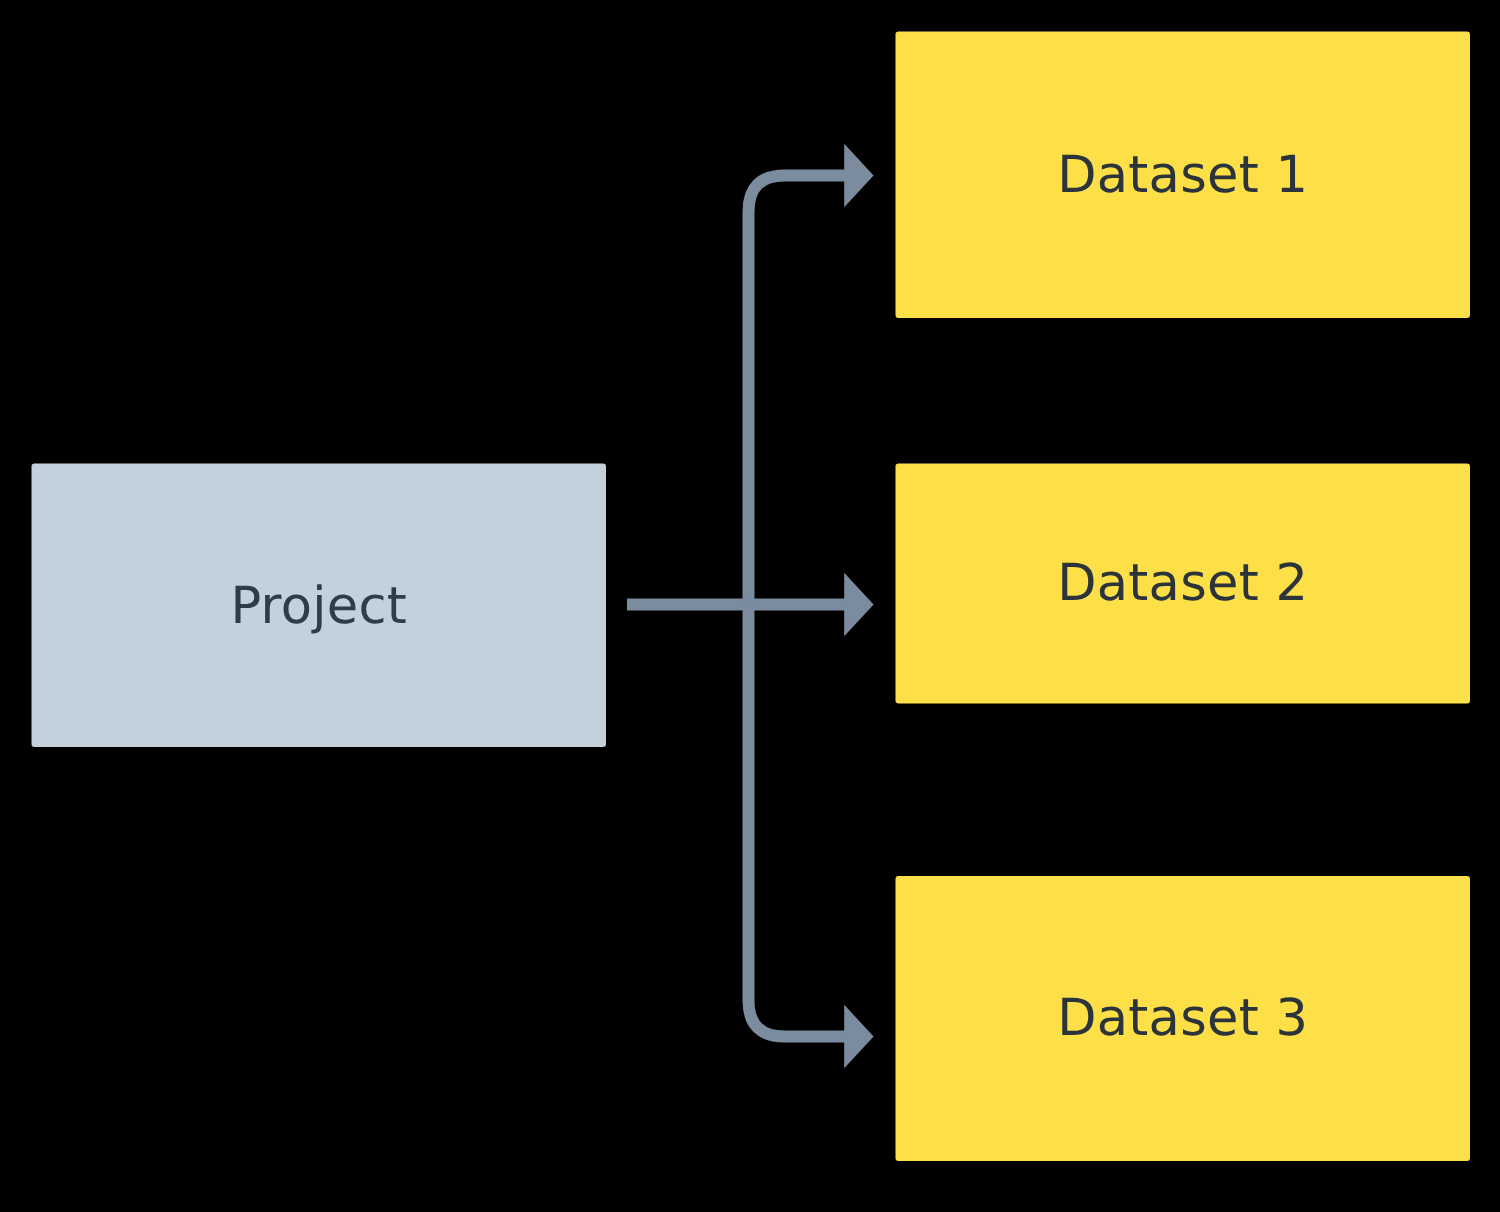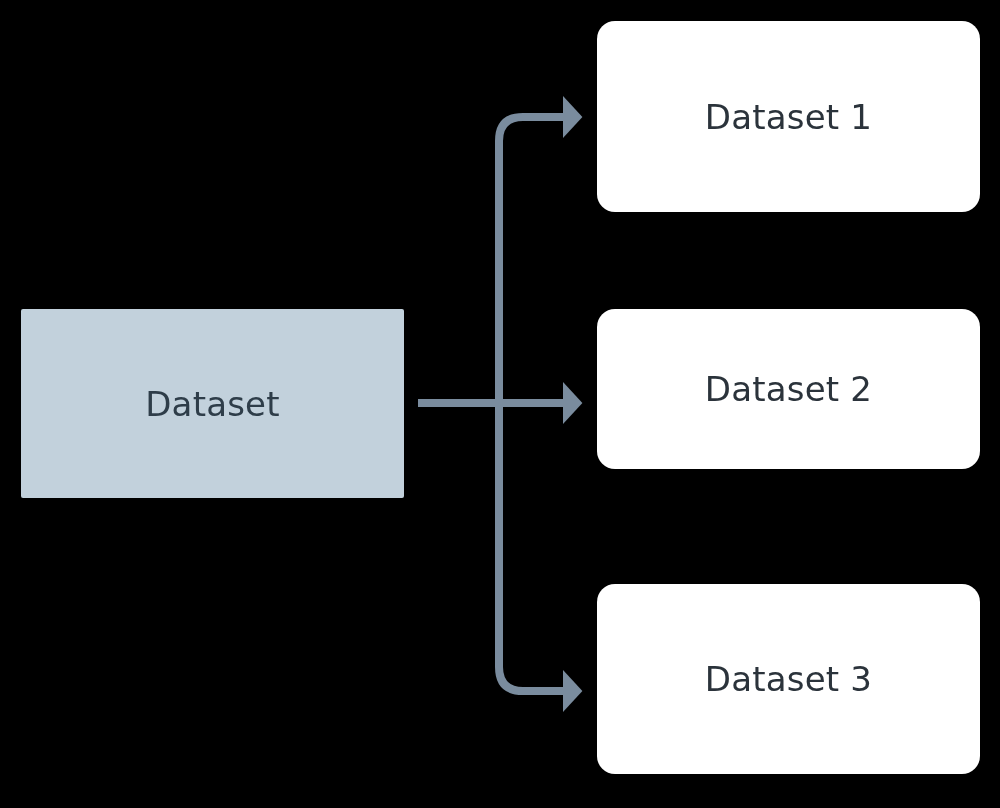--- a/index.html
+++ b/index.html
@@ -48,21 +48,21 @@
   #node-project {
     left: 21px;
     top: 309px;
     width: 383px;
     height: 189px;
     background: #c2d1dc;
   }
   #node-project .node-label { color: #2e3d49; }
 
   
-  .node-dataset { background: #ffffff; border-radius: 18px; }
+  .node-dataset { background: #fde047; }
   .node-dataset .node-label { color: #2b333b; }
 
   #node-dataset-1 { left: 597px; top: 21px;  width: 383px; height: 191px; }
   #node-dataset-2 { left: 597px; top: 309px; width: 383px; height: 160px; }
   #node-dataset-3 { left: 597px; top: 584px; width: 383px; height: 190px; }
 </style>
 </head>
 <body>
 
 <div id="canvas">
@@ -78,21 +78,21 @@
     <path d="M 418 403 L 499 403" fill="none" stroke="#7a8c9e" stroke-width="8" stroke-linecap="butt"></path>
 
     <path d="M 499 403 L 499 141 Q 499 117 523 117 L 566 117" fill="none" stroke="#7a8c9e" stroke-width="8" stroke-linecap="butt" stroke-linejoin="round" marker-end="url(#arrowhead)"></path>
 
     <path d="M 499 403 L 566 403" fill="none" stroke="#7a8c9e" stroke-width="8" stroke-linecap="butt" marker-end="url(#arrowhead)"></path>
 
     <path d="M 499 403 L 499 667 Q 499 691 523 691 L 566 691" fill="none" stroke="#7a8c9e" stroke-width="8" stroke-linecap="butt" stroke-linejoin="round" marker-end="url(#arrowhead)"></path>
   </svg>
 
   <div class="node" id="node-project">
-    <span class="node-label">Dataset</span>
+    <span class="node-label">Project</span>
   </div>
 
   <div class="node node-dataset" id="node-dataset-1">
     <span class="node-label">Dataset 1</span>
   </div>
 
   <div class="node node-dataset" id="node-dataset-2">
     <span class="node-label">Dataset 2</span>
   </div>
 

